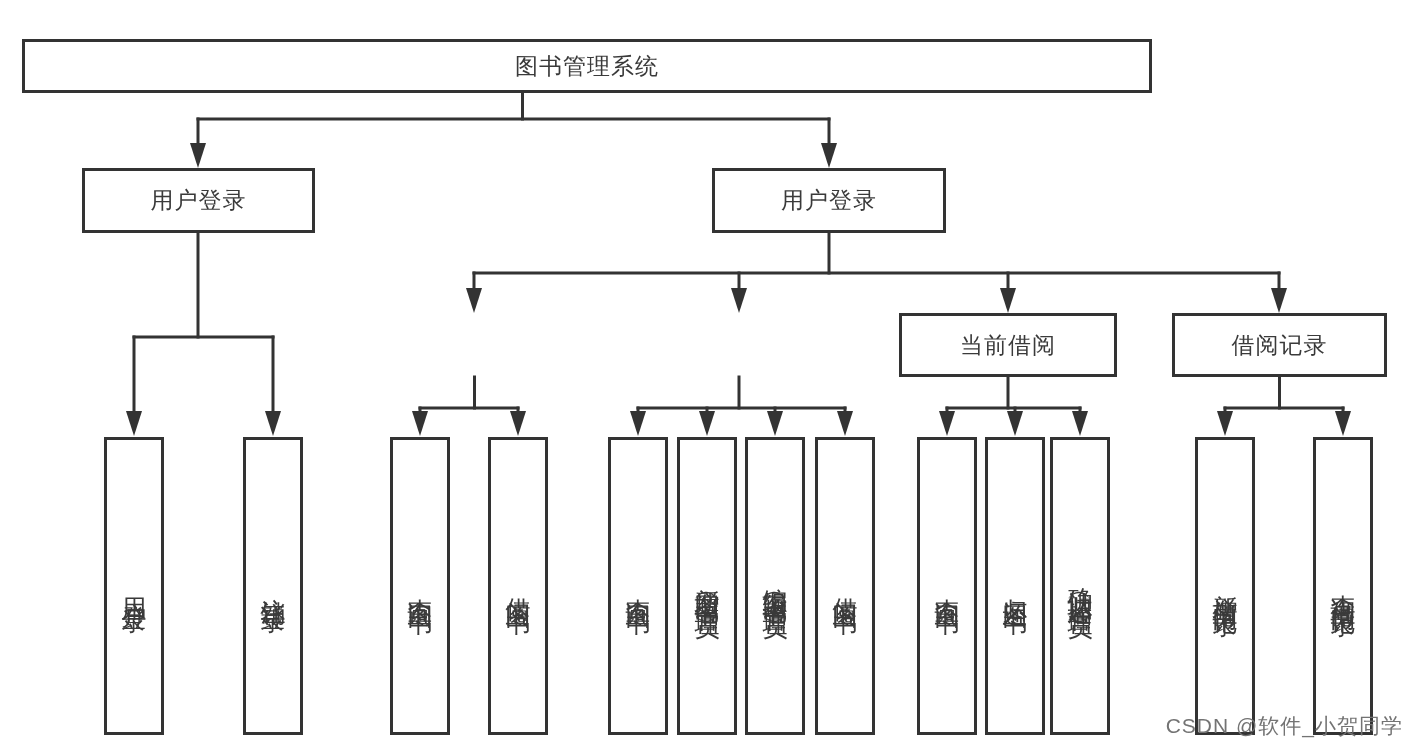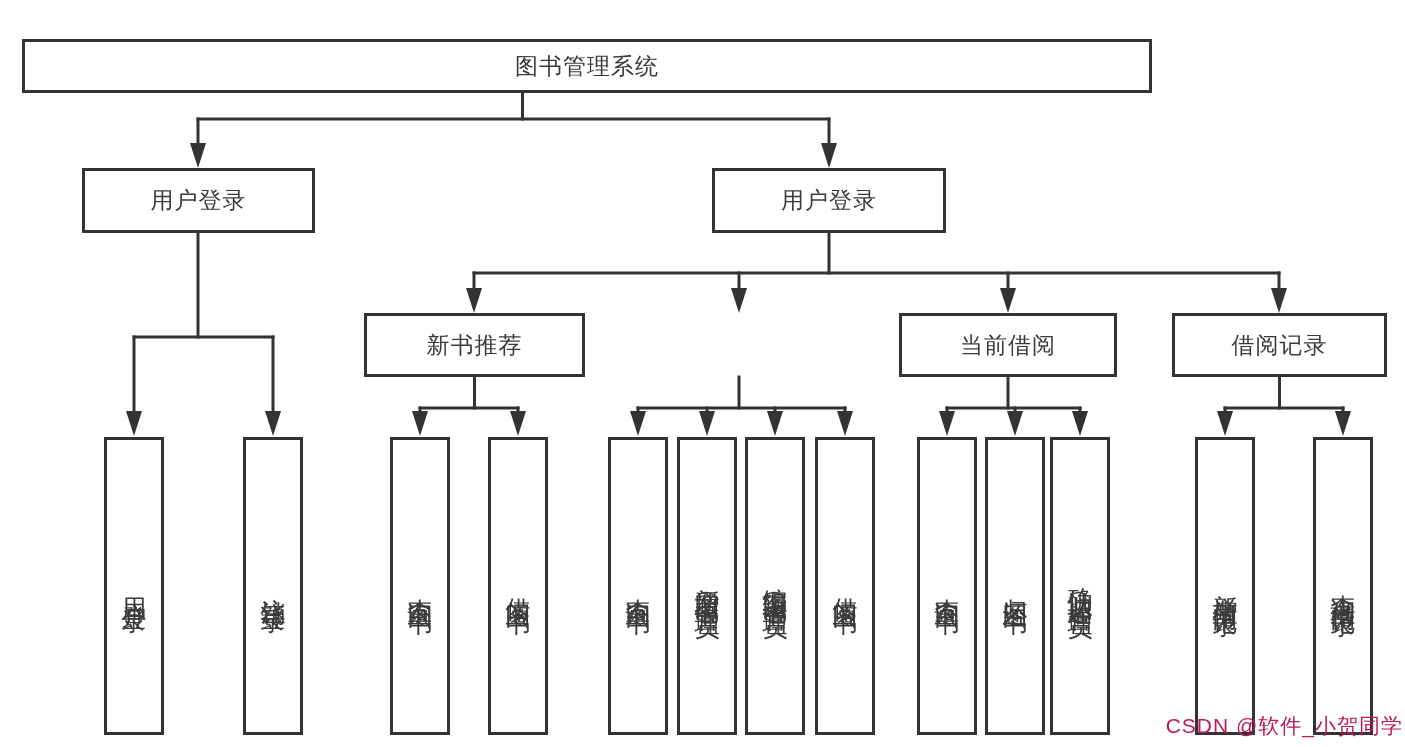--- a/index.html
+++ b/index.html
@@ -39,21 +39,21 @@
     font-size: 25px;
     line-height: 1;
     letter-spacing: 4px;
     color: #3a3a3a;
   }
   #watermark {
     position: absolute;
     right: 2px;
     bottom: 7px;
     font-size: 21px;
-    color: #be185d;
+    color: #737373;
     letter-spacing: 1px;
     white-space: nowrap;
     z-index: 5;
   }
 </style>
 </head>
 <body>
 
 <div id="stage">
 
@@ -130,23 +130,20 @@
     <span class="h-label">图书管理系统</span>
   </div>
 
   <div class="node" style="left:82px; top:168px; width:233px; height:65px;">
     <span class="h-label">用户登录</span>
   </div>
   <div class="node" style="left:712px; top:168px; width:234px; height:65px;">
     <span class="h-label">用户登录</span>
   </div>
 
-  <div class="node" style="left:364px; top:313px; width:221px; height:64px;">
-    <span class="h-label">新书推荐</span>
-  </div>
   <div class="node" style="left:899px; top:313px; width:218px; height:64px;">
     <span class="h-label">当前借阅</span>
   </div>
   <div class="node" style="left:1172px; top:313px; width:215px; height:64px;">
     <span class="h-label">借阅记录</span>
   </div>
 
   <div class="node v-node" style="left:104px; top:437px; width:60px; height:298px;">
     <span class="v-label">用户登录</span>
   </div>

